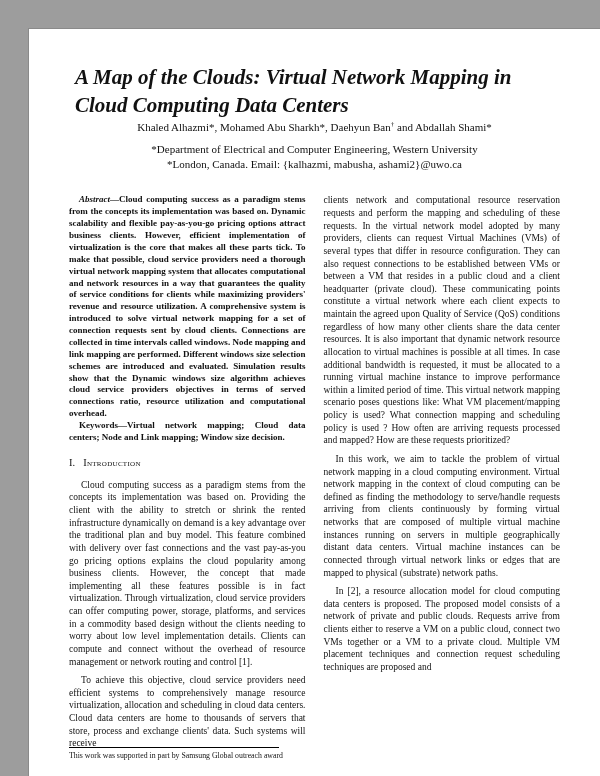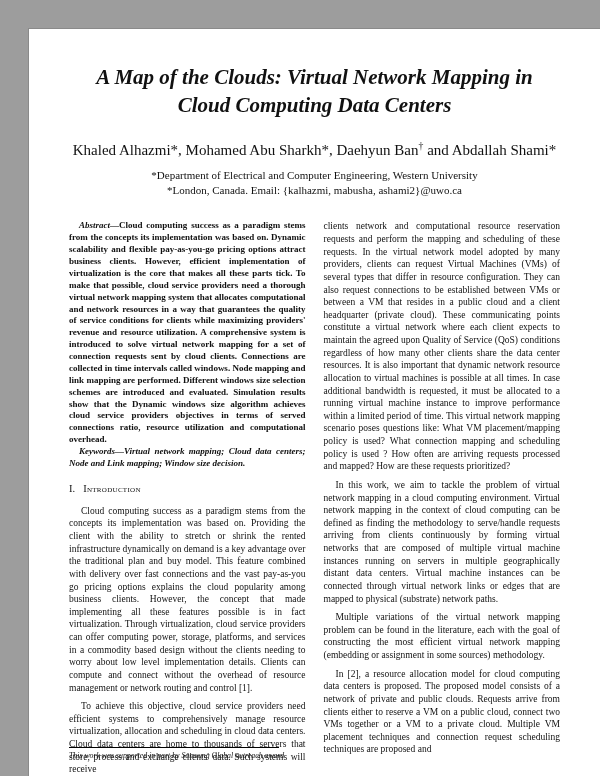--- a/index.html
+++ b/index.html
@@ -13,30 +13,29 @@
   }
   .page {
     position: absolute;
     left: 28px; top: 28px; right: 0; bottom: 0;
     background: #ffffff;
     border-left: 1px solid #8a8a8a;
     border-top: 1px solid #8a8a8a;
     padding: 30px 40px 0 40px;
   }
   .title {
-    text-align: center;
     font-size: 21px;
     font-weight: bold;
     font-style: italic;
     line-height: 1.35;
-    margin: 4px 6px 22px 6px;
+    margin: 4px 6px 1px 6px;
   }
   .authors {
     text-align: center;
-    font-size: 15px;
+    font-size: 11px;
     margin-bottom: 9px;
   }
   .affil {
     text-align: center;
     font-size: 11px;
     line-height: 1.4;
   }
   .affil-samsung { margin-top: 3px; }
   sup { font-size: 0.65em; vertical-align: super; line-height: 0; }
   .columns {
@@ -53,21 +52,20 @@
   }
   .abstract {
     font-weight: bold;
     font-size: 9px;
     line-height: 1.32;
     text-indent: 10px;
   }
   .abstract .lead { font-style: italic; }
   .keywords {
     font-weight: bold;
-    font-style: italic;
     font-size: 9px;
     line-height: 1.32;
     text-indent: 10px;
     margin-bottom: 12px;
   }
   .section-heading {
     font-size: 10.5px;
     font-weight: normal;
     margin: 4px 0 9px 0;
   }
@@ -84,21 +82,21 @@
     position: absolute;
     left: 40px;
     bottom: 16px;
     width: 250px;
   }
   .footnote-rule {
     border-top: 1px solid #000;
     width: 210px;
     margin-bottom: 3px;
   }
-  .footnote-text { font-size: 7.8px; font-style: italic; }
+  .footnote-text { font-size: 7.8px; }
 </style>
 </head>
 <body>
 
 <div class="page">
 
   <h1 class="title">A Map of the Clouds: Virtual Network Mapping in Cloud Computing Data Centers</h1>
 
   <div class="authors"><span>Khaled Alhazmi*, Mohamed Abu Sharkh*, Daehyun Ban</span><sup>†</sup><span> and Abdallah Shami*</span></div>
 
@@ -114,21 +112,20 @@
 
       <h2 class="section-heading"><span>I.</span><span class="sc">Introduction</span></h2>
 
       <p class="body-par">Cloud computing success as a paradigm stems from the concepts its implementation was based on. Providing the client with the ability to stretch or shrink the rented infrastructure dynamically on demand is a key advantage over the traditional plan and buy model. This feature combined with delivery over fast connections and the vast pay-as-you go pricing options explains the cloud popularity among business clients. However, the concept that made implementing all these features possible is in fact virtualization. Through virtualization, cloud service providers can offer computing power, storage, platforms, and services in a commodity based design without the clients needing to worry about low level implementation details. Clients can compute and connect without the overhead of resource management or network routing and control [1].</p>
       <p class="body-par">To achieve this objective, cloud service providers need efficient systems to comprehensively manage resource virtualization, allocation and scheduling in cloud data centers. Cloud data centers are home to thousands of servers that store, process and exchange clients' data. Such systems will receive</p>
     </div>
 
     <div class="col">
       <p class="body-par" style="text-indent:0;">clients network and computational resource reservation requests and perform the mapping and scheduling of these requests. In the virtual network model adopted by many providers, clients can request Virtual Machines (VMs) of several types that differ in resource configuration. They can also request connections to be established between VMs or between a VM that resides in a public cloud and a client headquarter (private cloud). These communicating points constitute a virtual network where each client expects to maintain the agreed upon Quality of Service (QoS) conditions regardless of how many other clients share the data center resources. It is also important that dynamic network resource allocation to virtual machines is possible at all times. In case additional bandwidth is requested, it must be allocated to a running virtual machine instance to improve performance within a limited period of time. This virtual network mapping scenario poses questions like: What VM placement/mapping policy is used? What connection mapping and scheduling policy is used ? How often are arriving requests processed and mapped? How are these requests prioritized?</p>
       <p class="body-par">In this work, we aim to tackle the problem of virtual network mapping in a cloud computing environment. Virtual network mapping in the context of cloud computing can be defined as finding the methodology to serve/handle requests arriving from clients continuously by forming virtual networks that are composed of multiple virtual machine instances running on servers in multiple geographically distant data centers. Virtual machine instances can be connected through virtual network links or edges that are mapped to physical (substrate) network paths.</p>
-      <p class="body-par">Multiple variations of the virtual network mapping problem can be found in the literature, each with the goal of constructing the most efficient virtual network mapping (embedding or assignment in some sources) methodology.</p>
       <p class="body-par">In [2], a resource allocation model for cloud computing data centers is proposed. The proposed model consists of a network of private and public clouds. Requests arrive from clients either to reserve a VM on a public cloud, connect two VMs together or a VM to a private cloud. Multiple VM placement techniques and connection request scheduling techniques are proposed and</p>
     </div>
 
   </div>
 
   <div class="footnote">
     <div class="footnote-rule"></div>
     <div class="footnote-text">This work was supported in part by Samsung Global outreach award</div>
   </div>
 

